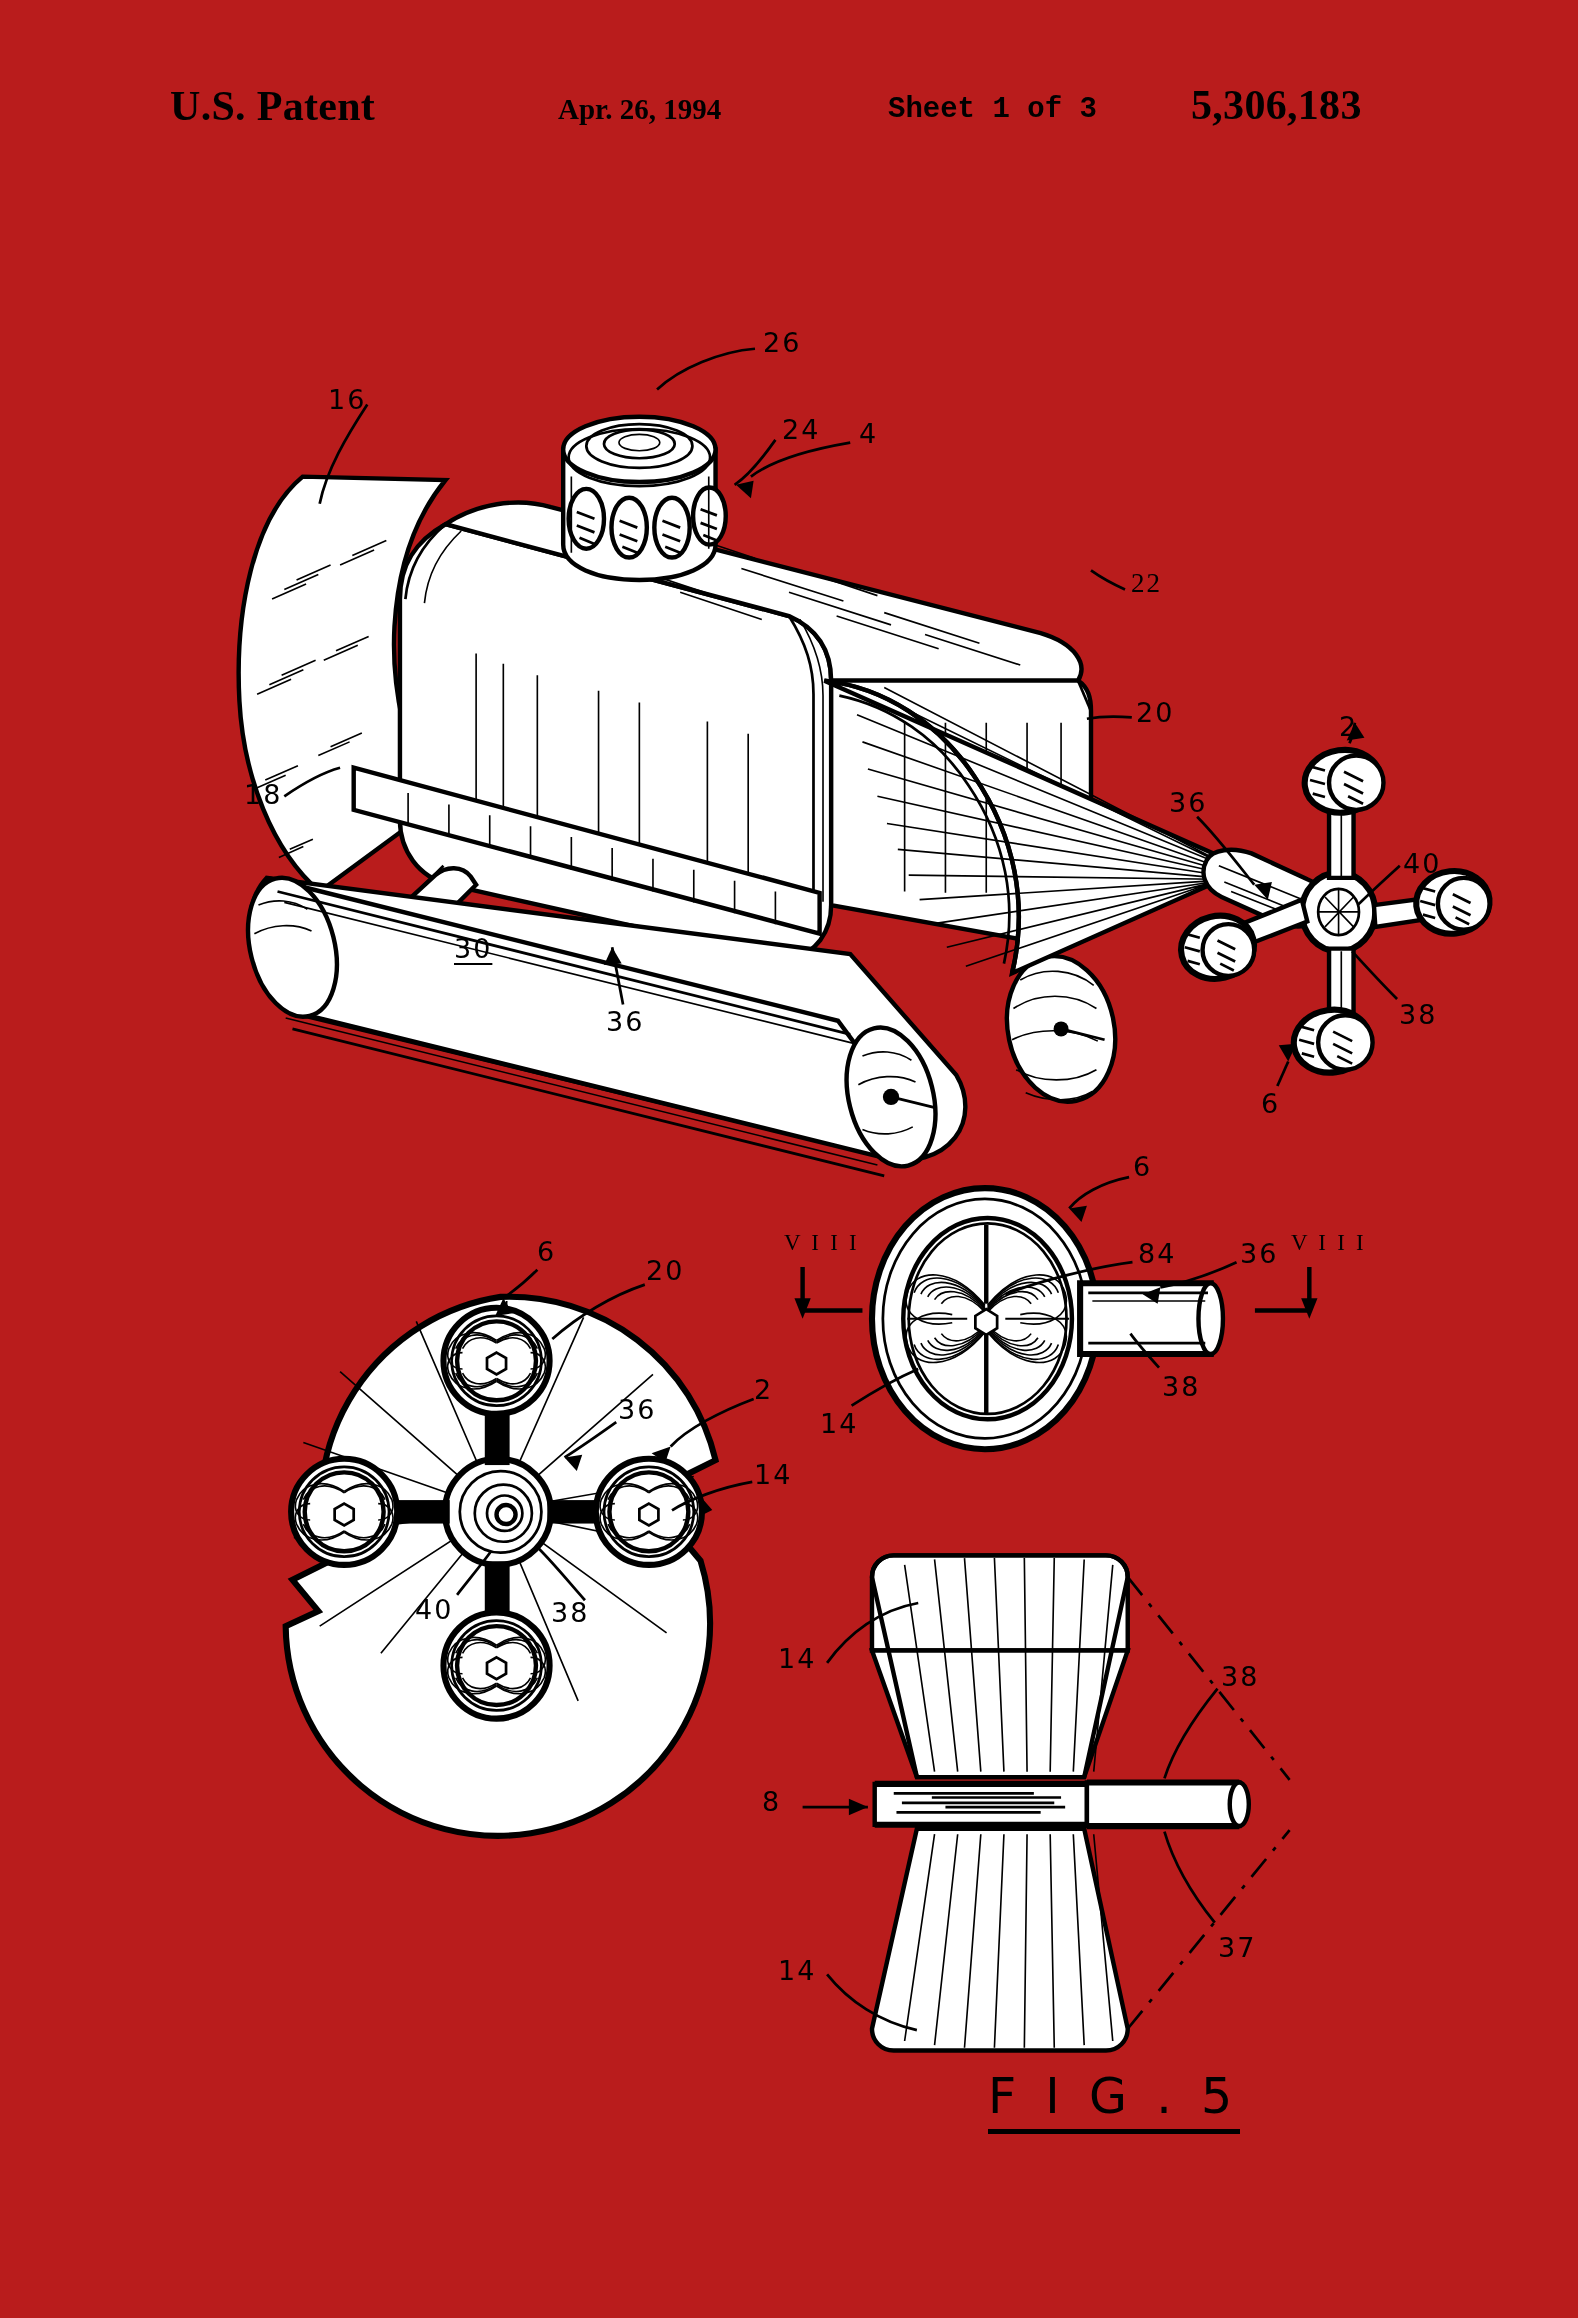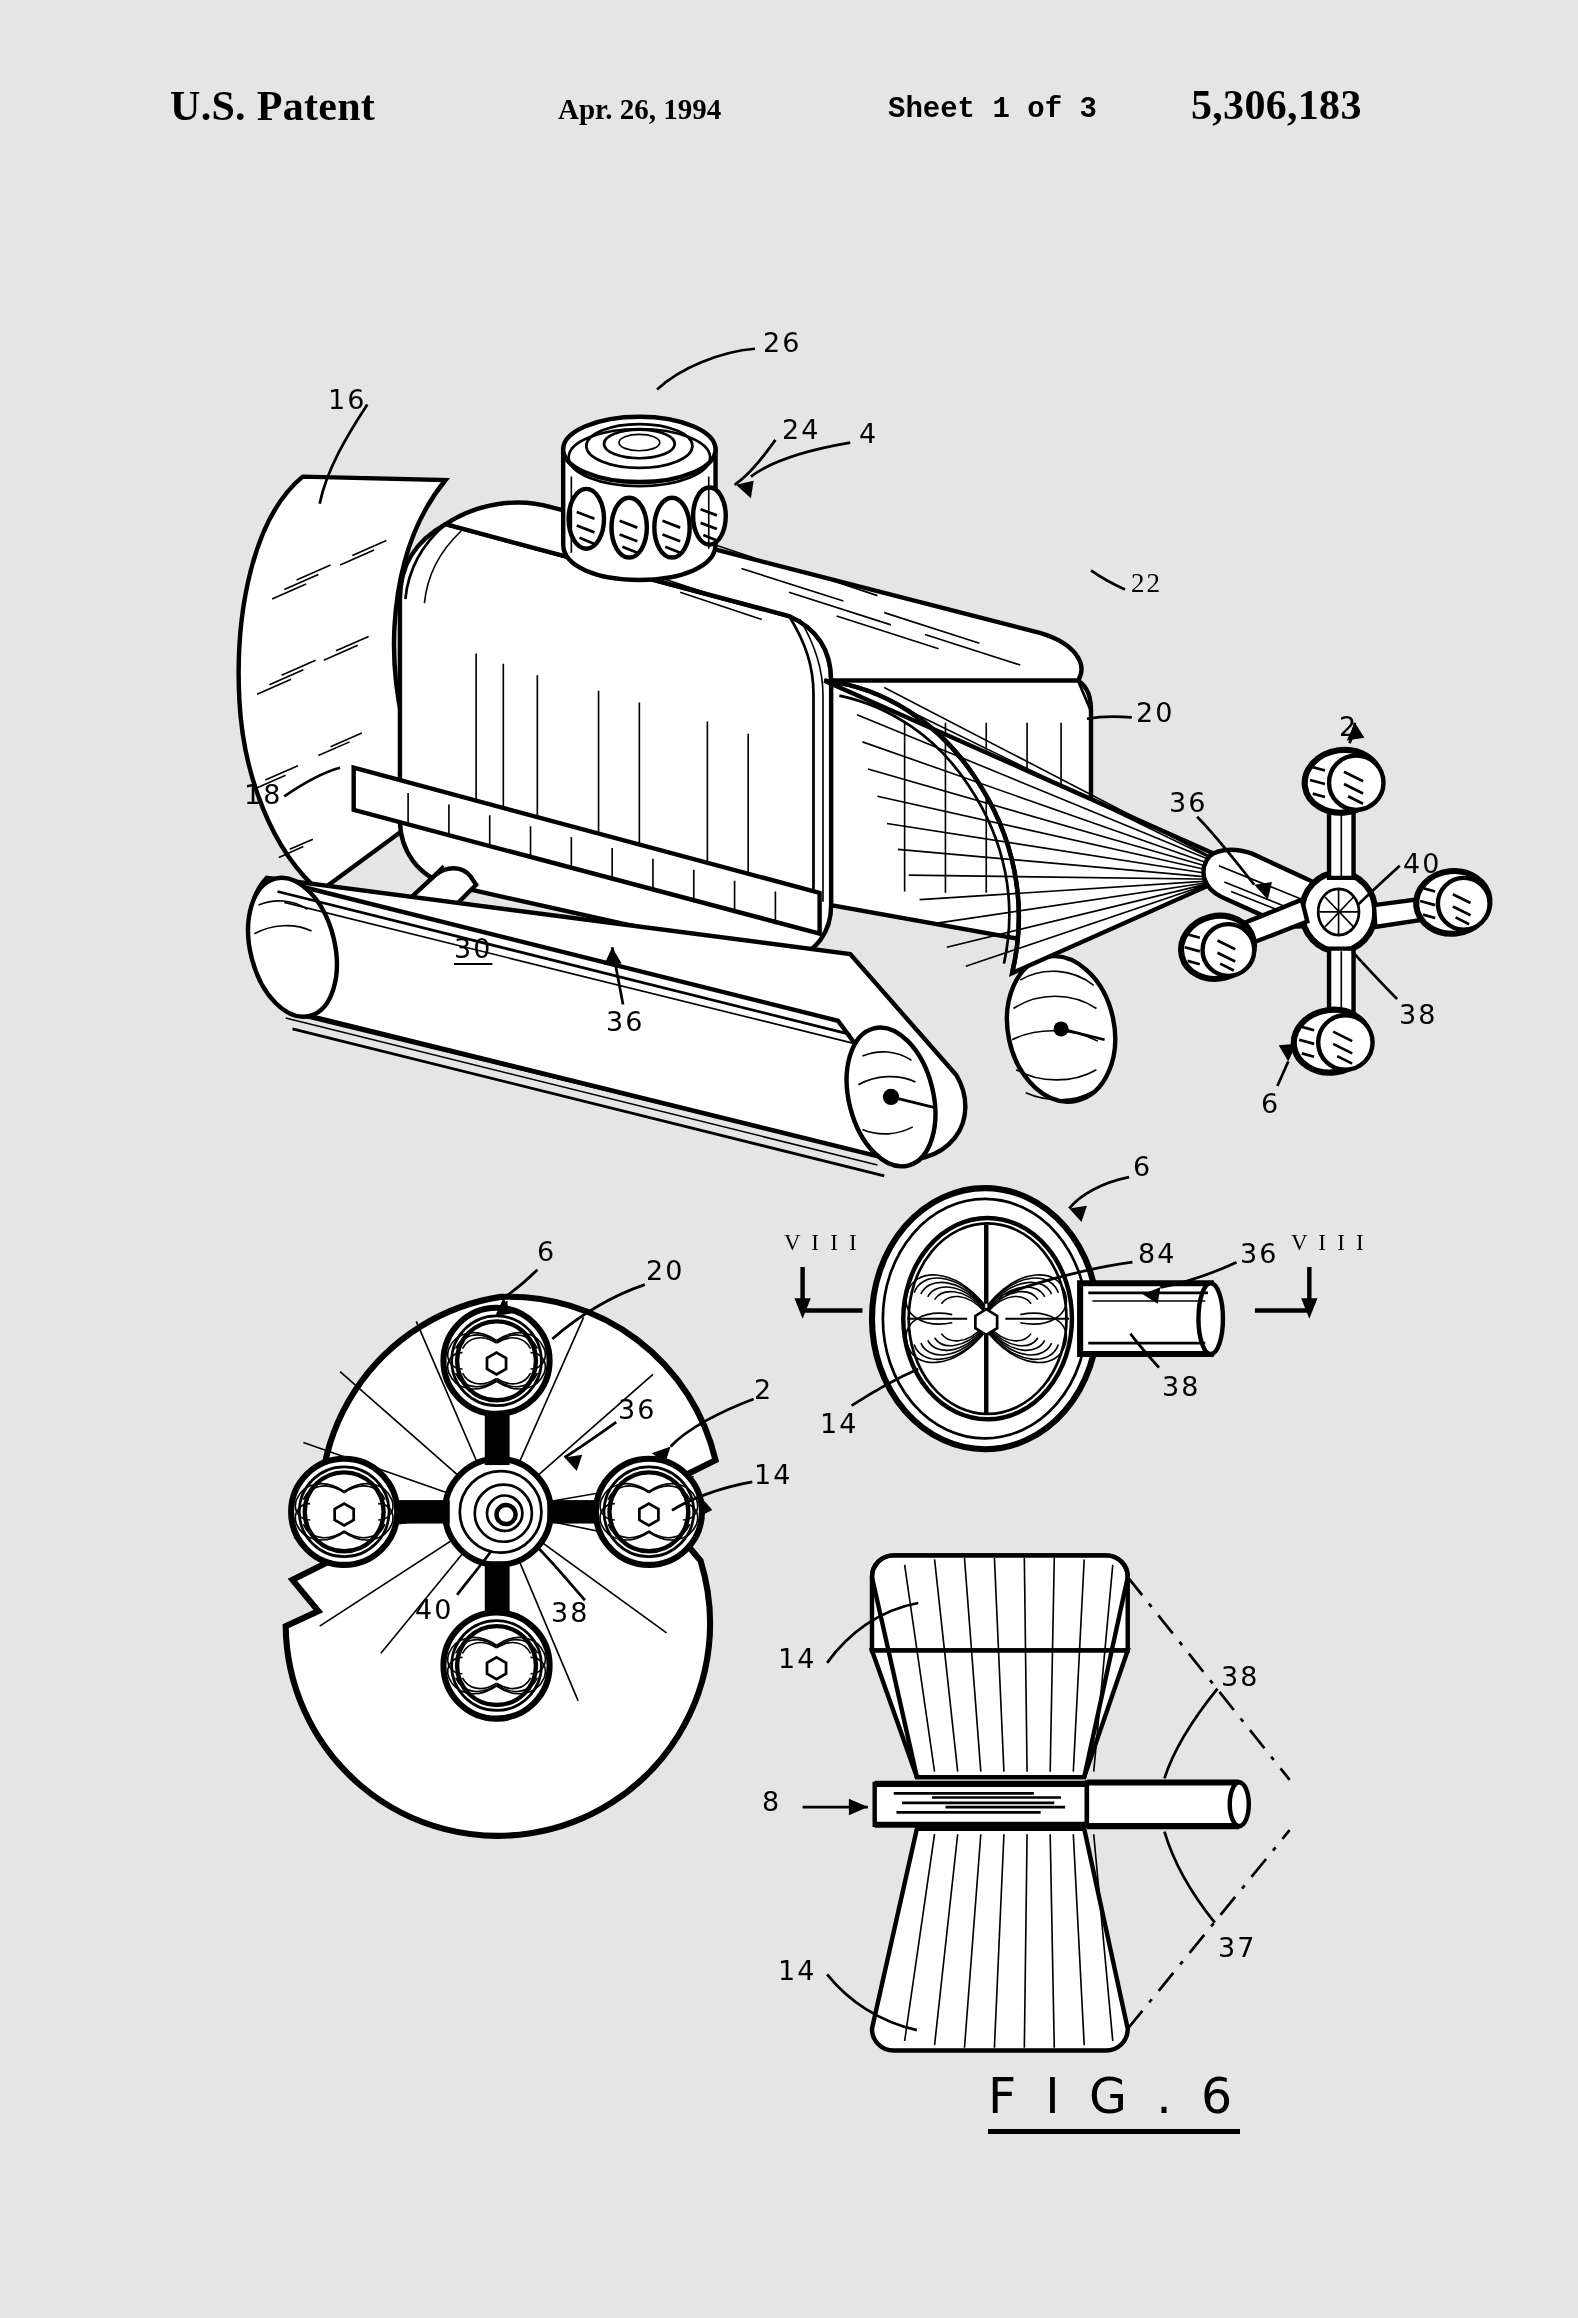--- a/index.html
+++ b/index.html
@@ -1,20 +1,20 @@
 <!DOCTYPE html>
 <html style="font-size:11px"><head>
 <meta charset="utf-8">
 <style>
   html,body{margin:0;padding:0;background:#fff;}
   body{
     width:1578px;height:2319px;position:relative;overflow:hidden;
     font-family:"Liberation Serif", serif;color:#000;
   }
-  .sheet{position:absolute;inset:0;background:#e5e5e5;}
+  .sheet{position:absolute;inset:0;background:#b91c1c;}
 
   
   .hdr{position:absolute;top:82px;left:0;width:1578px;height:75px;}
   .hdr .uspat{
     position:absolute;left:170px;top:0;
     font-family:"Liberation Serif", serif;font-weight:bold;
     font-size:42px;letter-spacing:0.3px;white-space:nowrap;
   }
   .hdr .date{
     position:absolute;left:558px;top:11px;
@@ -556,18 +556,18 @@
     </g>
   </svg>
 
   <div class="ref" style="left:778px;top:1645px;">14</div>
   <div class="ref" style="left:762px;top:1788px;">8</div>
   <div class="ref" style="left:778px;top:1957px;">14</div>
   <div class="ref" style="left:1221px;top:1663px;">38</div>
   <div class="ref" style="left:1218px;top:1934px;">37</div>
 
   <div class="figlabel" style="left:988px;top:2072px;width:252px;">
-    <div class="t">F I G . 6</div>
+    <div class="t">F I G . 5</div>
     <div class="ul"></div>
   </div>
 
 </div>
 
 
 </body></html>

